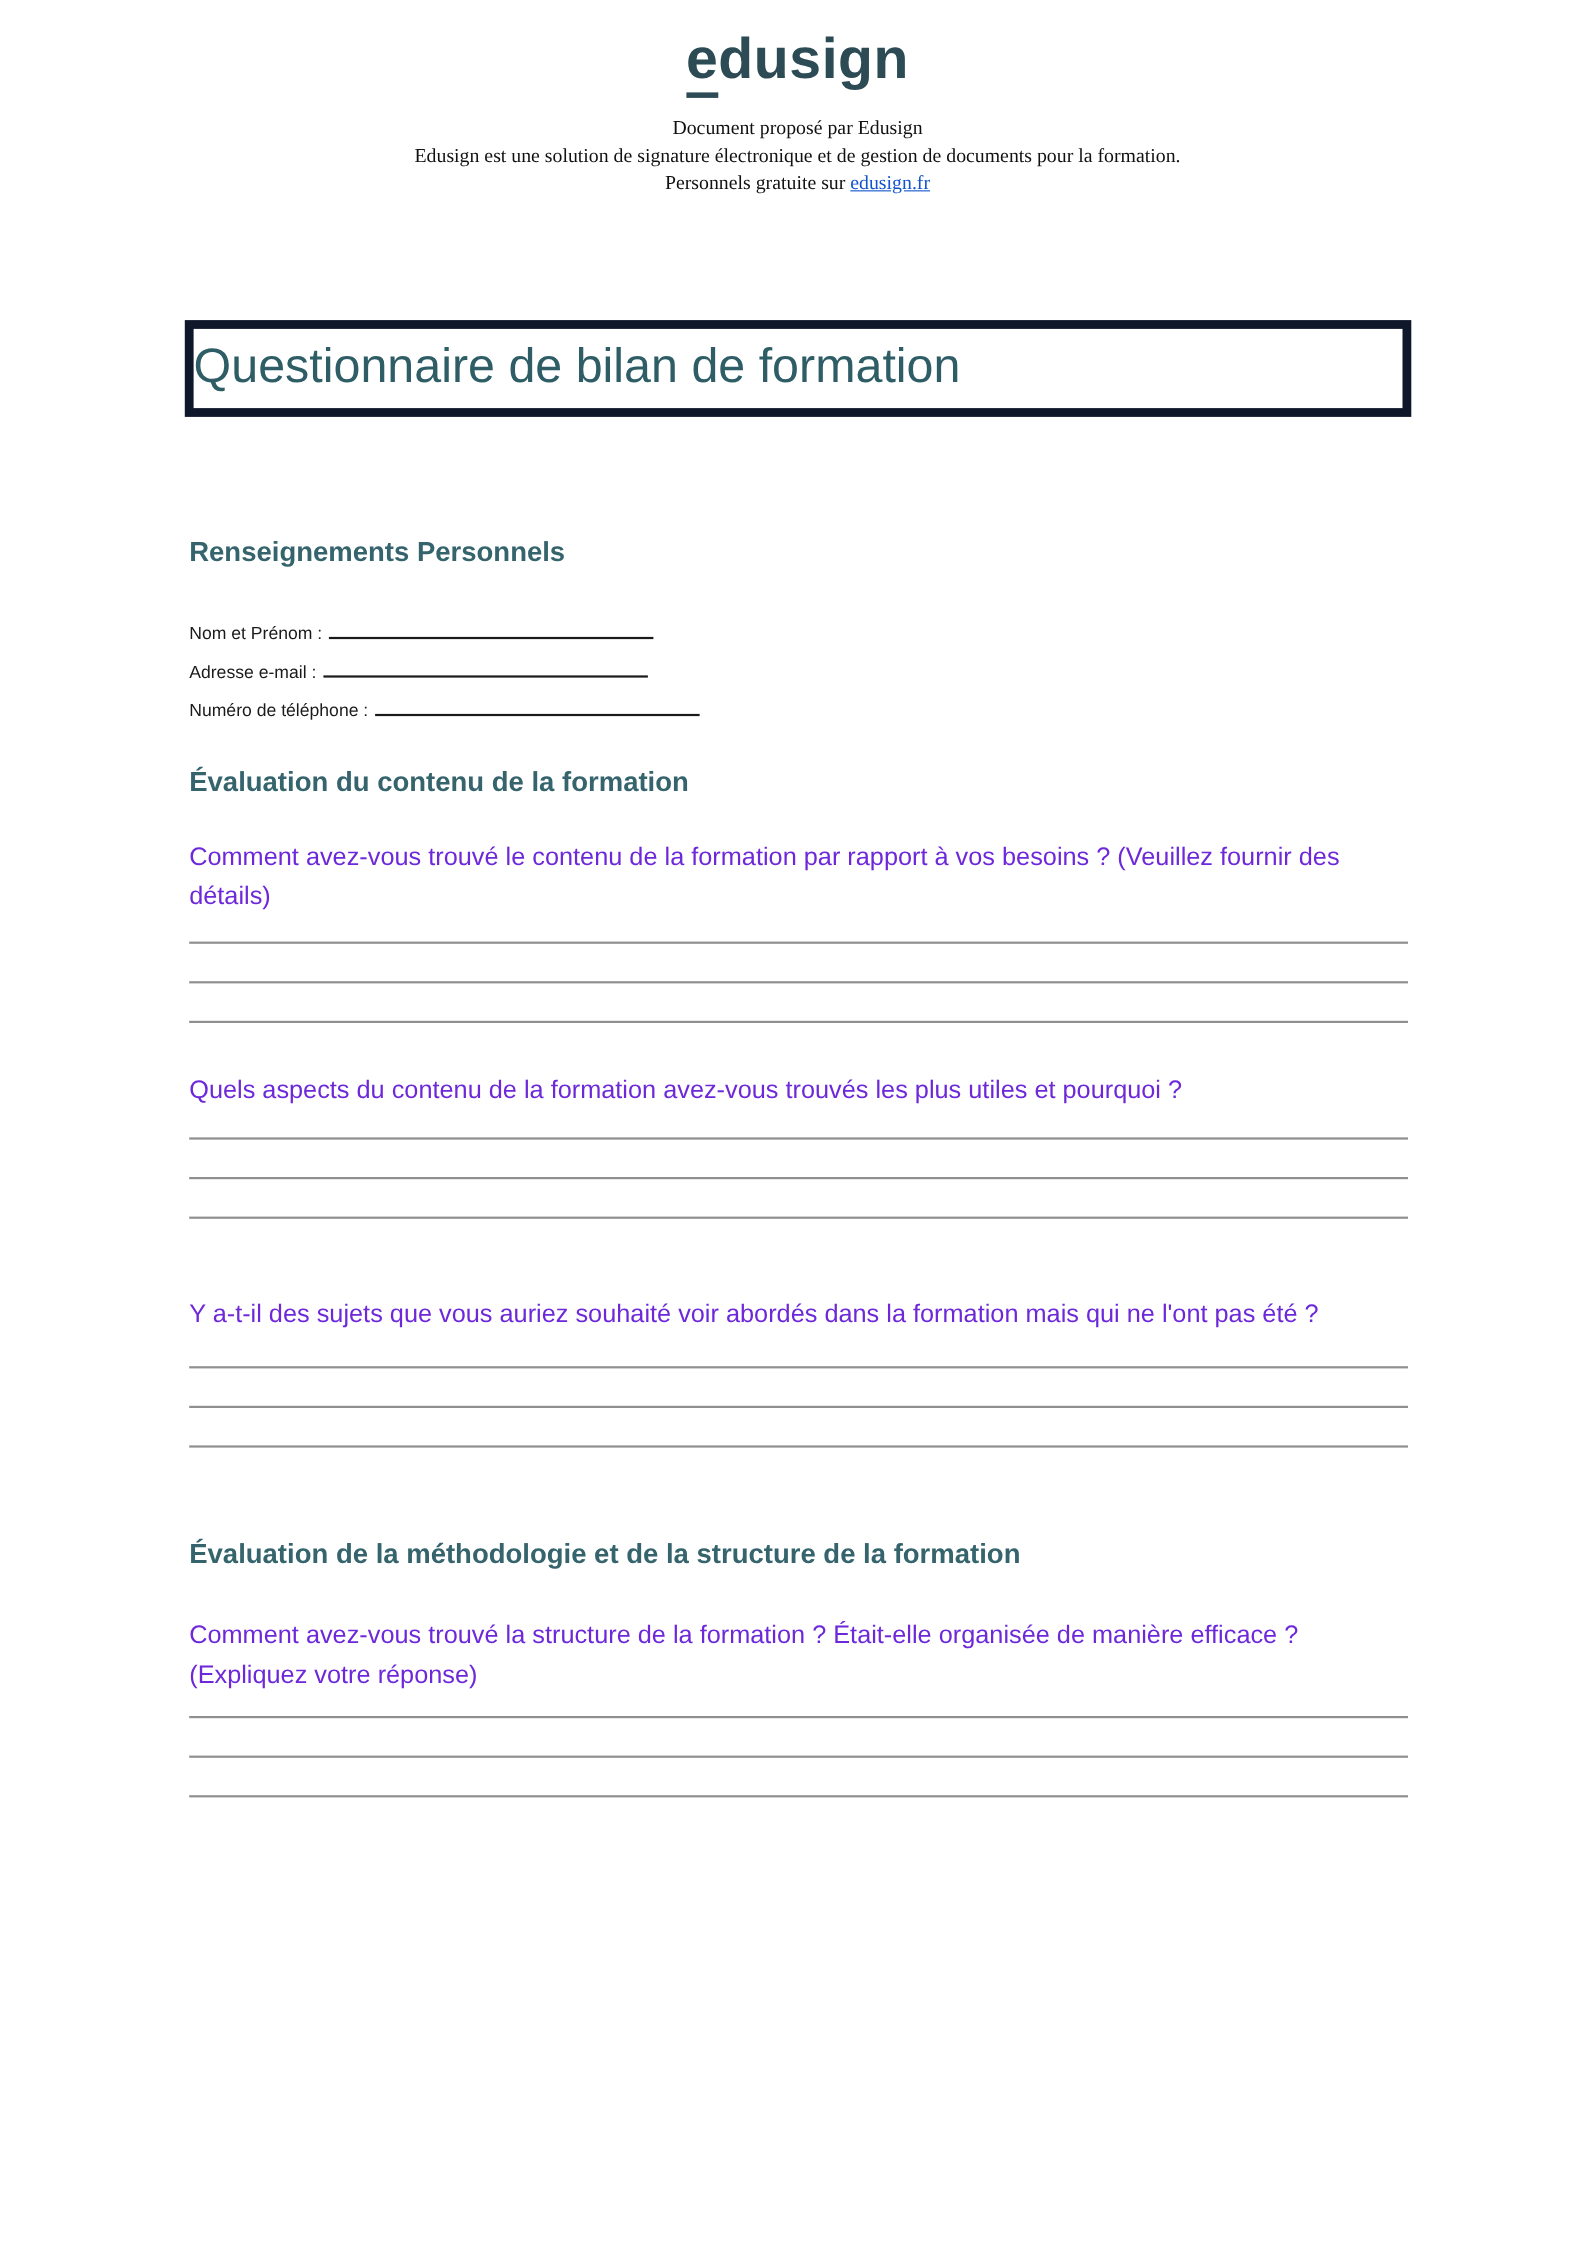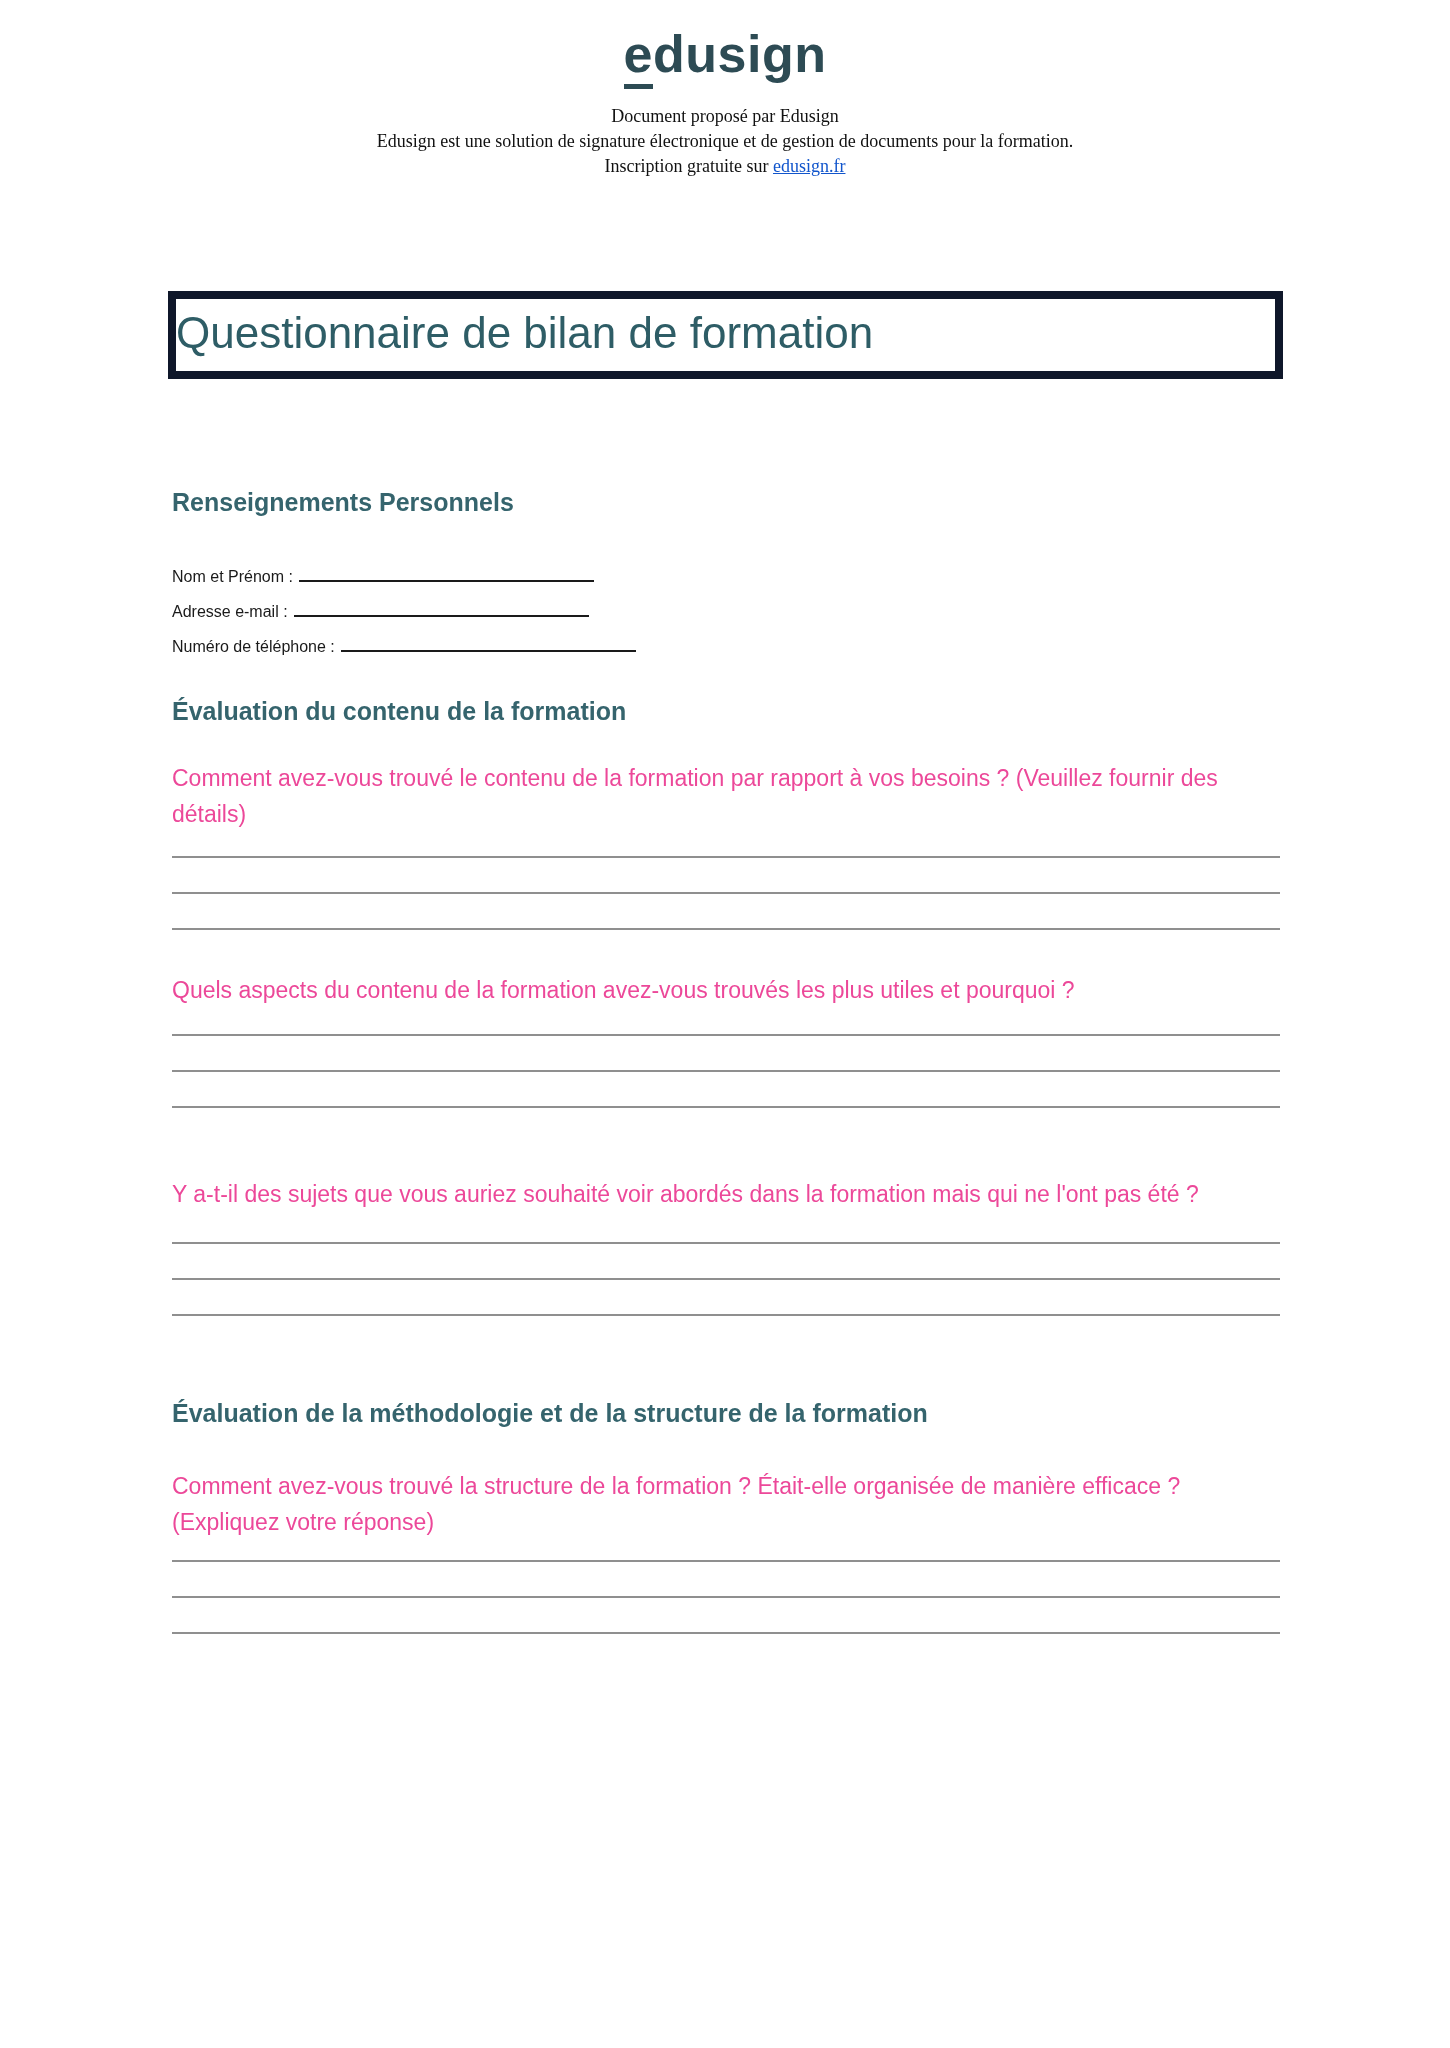--- a/index.html
+++ b/index.html
@@ -70,21 +70,21 @@
     width: 295px;
     height: 20px;
     margin-left: 6px;
     border-bottom: 2px solid #1a1a1a;
     vertical-align: baseline;
   }
   
   .question {
     font-size: 23px;
     line-height: 36px;
-    color: #ec4899;
+    color: #6d28d9;
   }
   .q1 { margin-top: 34px; }
   .q2 { margin-top: 42px; }
   .q3 { margin-top: 68px; }
   .q4 { margin-top: 40px; }
   
   .answer-lines { }
   .ag1 { margin-top: 24px; }
   .ag2 { margin-top: 26px; }
   .ag3 { margin-top: 30px; }
@@ -99,21 +99,21 @@
 </head>
 <body>
 
 <div class="page">
 
   <div class="logo"><span class="logo-e">e</span><span>dusign</span></div>
 
   <div class="intro">
     <div>Document proposé par Edusign</div>
     <div>Edusign est une solution de signature électronique et de gestion de documents pour la formation.</div>
-    <div><span>Inscription gratuite sur </span><a>edusign.fr</a></div>
+    <div><span>Personnels gratuite sur </span><a>edusign.fr</a></div>
   </div>
 
   <div class="title-box">
     <h1>Questionnaire de bilan de formation</h1>
   </div>
 
   <div class="content">
 
     <h2 class="section-heading h-personal">Renseignements Personnels</h2>
 

